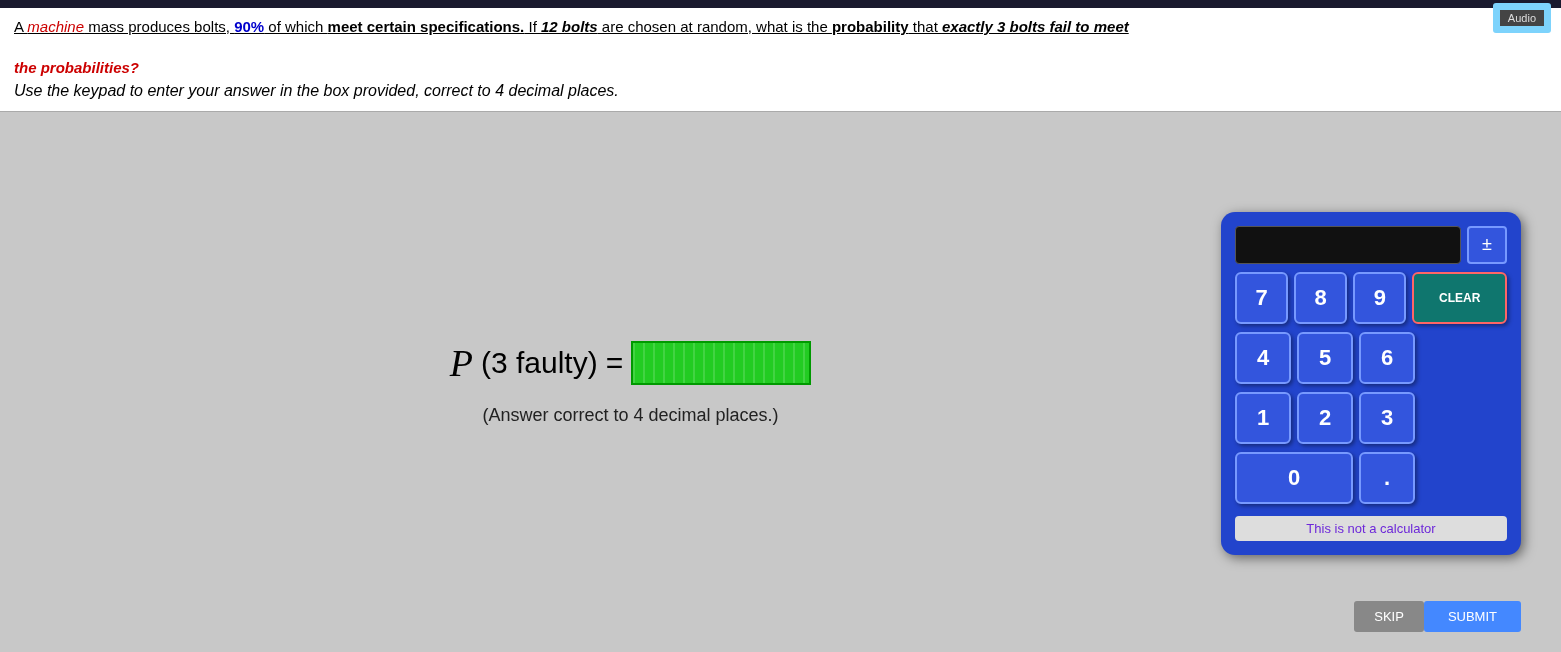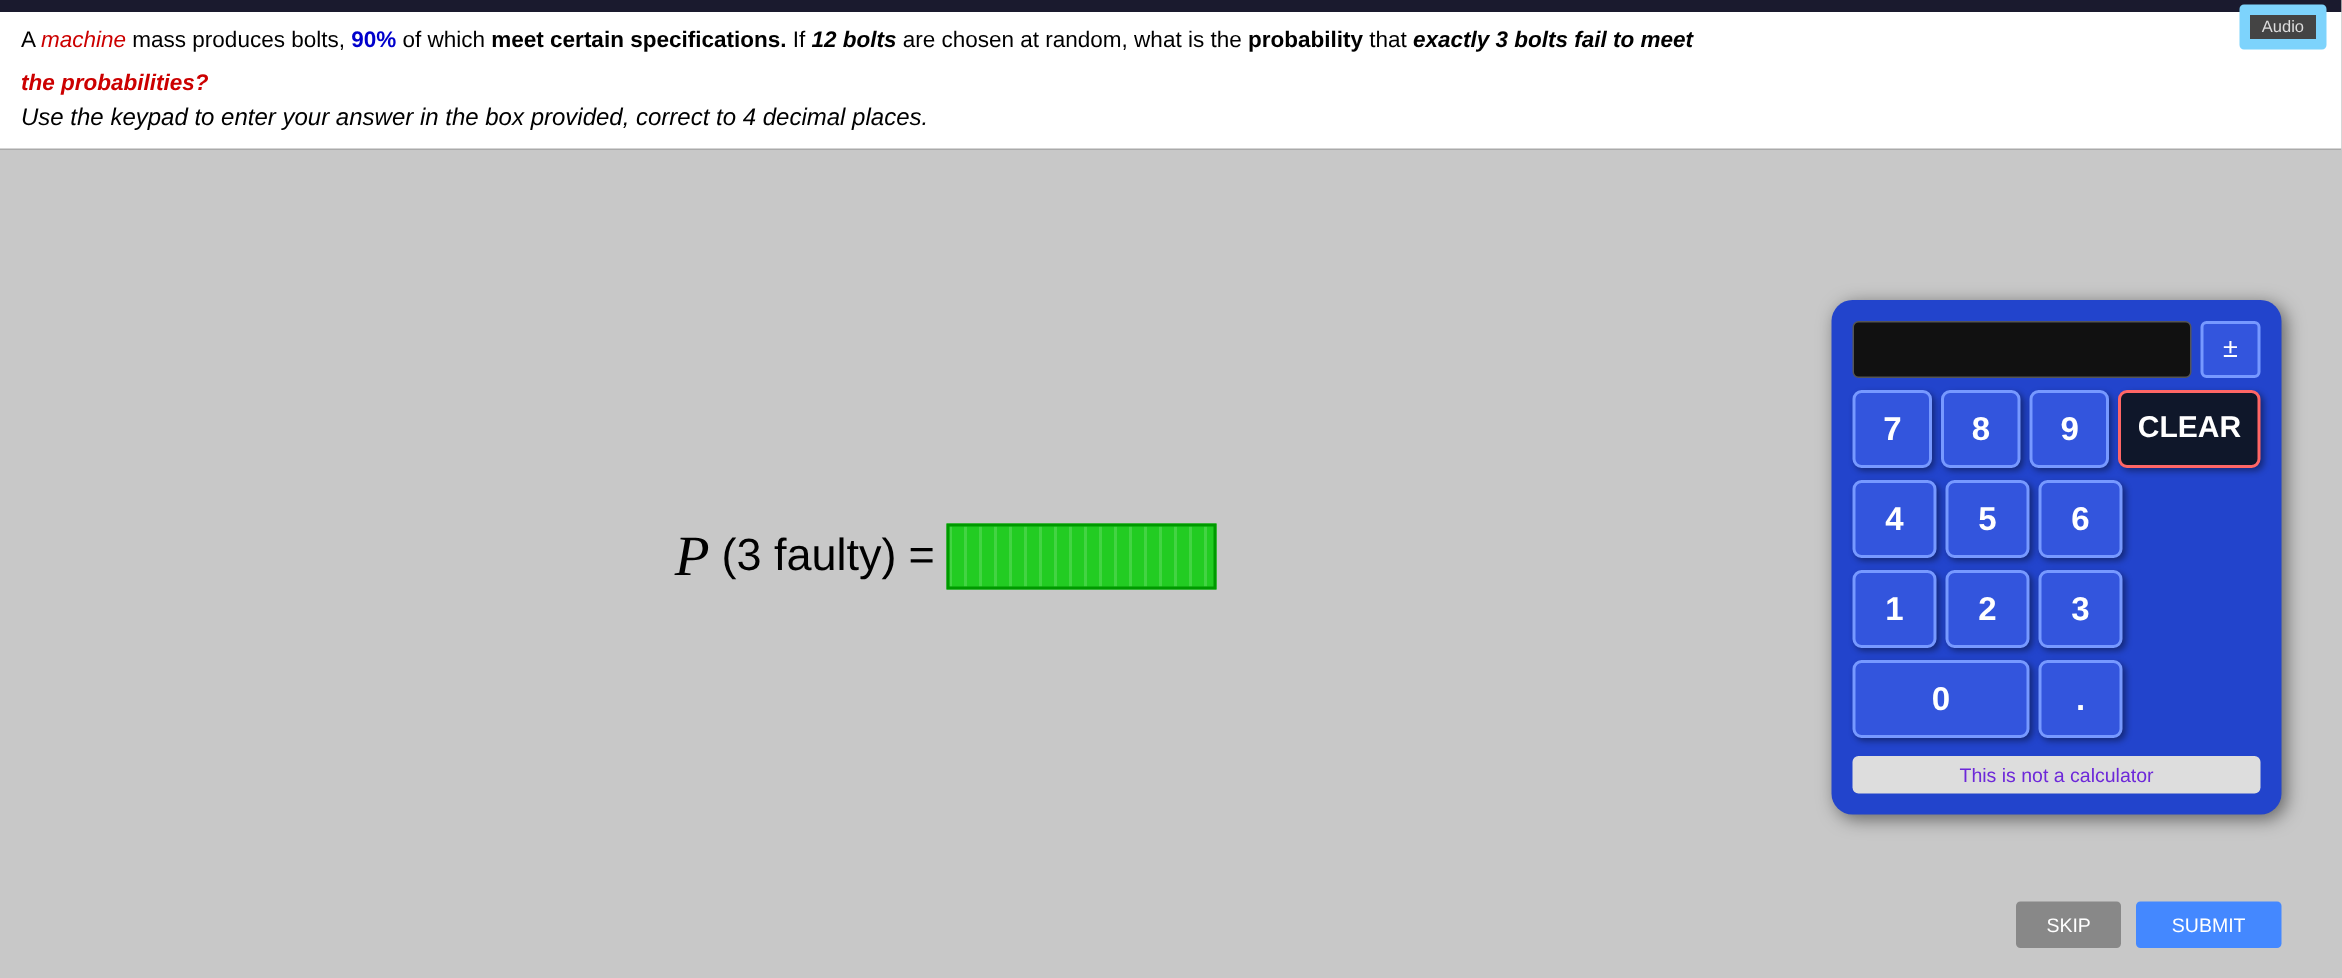--- a/index.html
+++ b/index.html
@@ -35,21 +35,21 @@
     }
 
     
     #question-area {
       background: white;
       padding: 8px 14px;
       border-bottom: 1px solid #aaa;
       font-size: 15px;
       line-height: 1.5;
     }
-    #question-area .line1 { margin-bottom: 6px; }
+    #question-area .line1 { margin-bottom: 18px; text-decoration: underline; }
     #question-area .line2 { font-style: italic; font-size: 16px; }
 
     .bold { font-weight: bold; }
     .italic { font-style: italic; }
     .red { color: #c00; }
     .blue-pct { color: #0000cc; font-weight: bold; }
 
     
     #main-content {
       display: flex;
@@ -159,24 +159,24 @@
       font-size: 22px;
       font-weight: bold;
       cursor: pointer;
       display: flex;
       align-items: center;
       justify-content: center;
       box-shadow: 2px 2px 4px rgba(0,0,0,0.4);
     }
 
     .clear-btn {
-      background: #0f172a;
+      background: #0f766e;
       border-color: #ff6666;
       width: 100px;
-      font-size: 20px;
+      font-size: 12px;
       font-weight: bold;
     }
 
     .zero-btn {
       width: 118px;
     }
 
     #not-calculator {
       background: #ddd;
       border-radius: 4px;
@@ -186,21 +186,21 @@
       color: #6d28d9;
       margin-top: 4px;
     }
 
     
     #bottom-bar {
       position: absolute;
       bottom: 20px;
       right: 40px;
       display: flex;
-      gap: 10px;
+      gap: 0;
     }
     #skip-btn {
       background: #888;
       color: white;
       border: none;
       padding: 8px 20px;
       font-size: 13px;
       border-radius: 3px;
       cursor: pointer;
     }
@@ -235,20 +235,21 @@
 
 <div id="main-content">
 
   <div id="equation-area">
     <div id="probability-equation">
       <span class="p-italic">P</span>
       <span class="eq-text">(3 faulty)</span>
       <span class="eq-text">=</span>
       <span id="answer-box"></span>
     </div>
+    <div id="decimal-note">(Answer correct to 4 decimal places.)</div>
   </div>
 
   <div id="keypad-container">
 
     <div id="display-row">
       <div id="calc-display"></div>
       <button class="plusminus-btn" id="plusminus-btn">±</button>
     </div>
 
     <div class="keypad-row">

